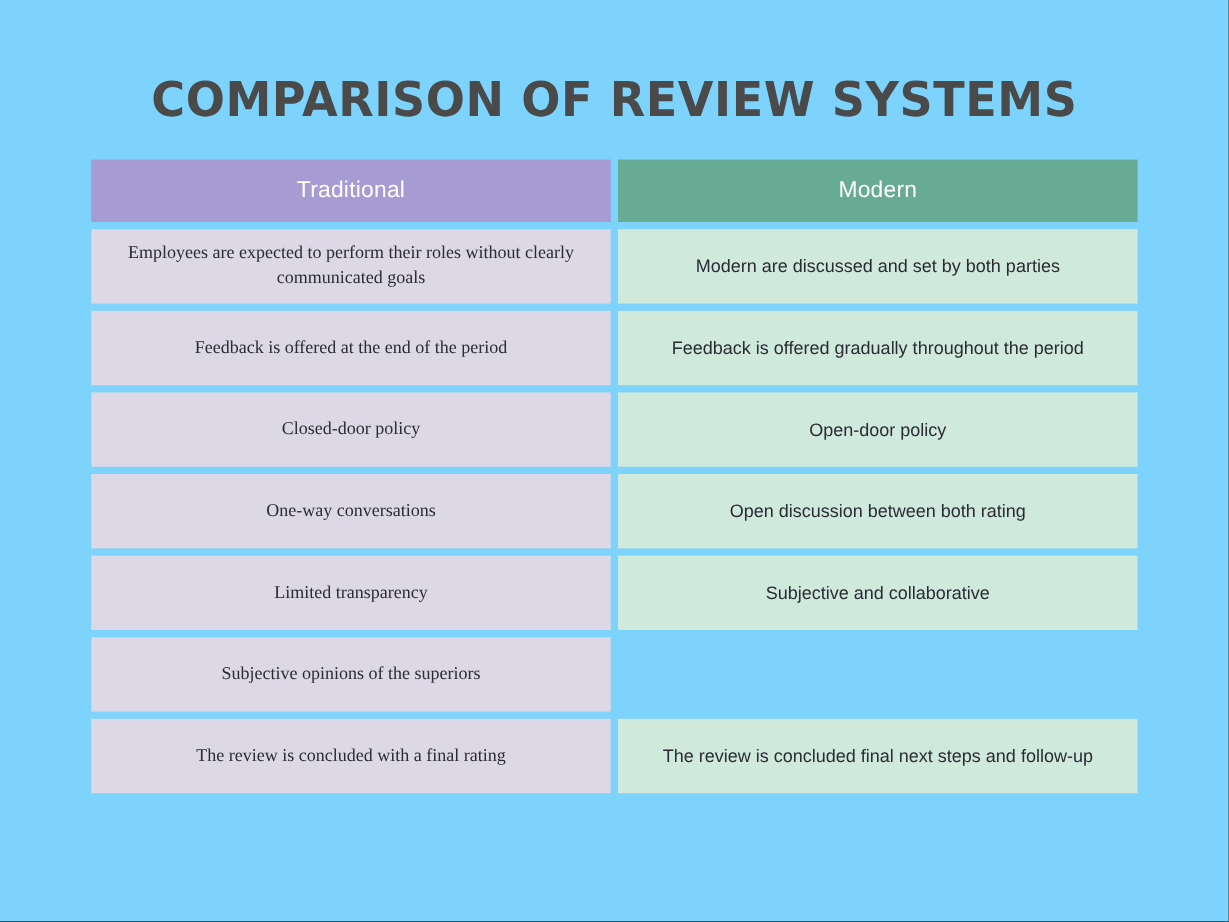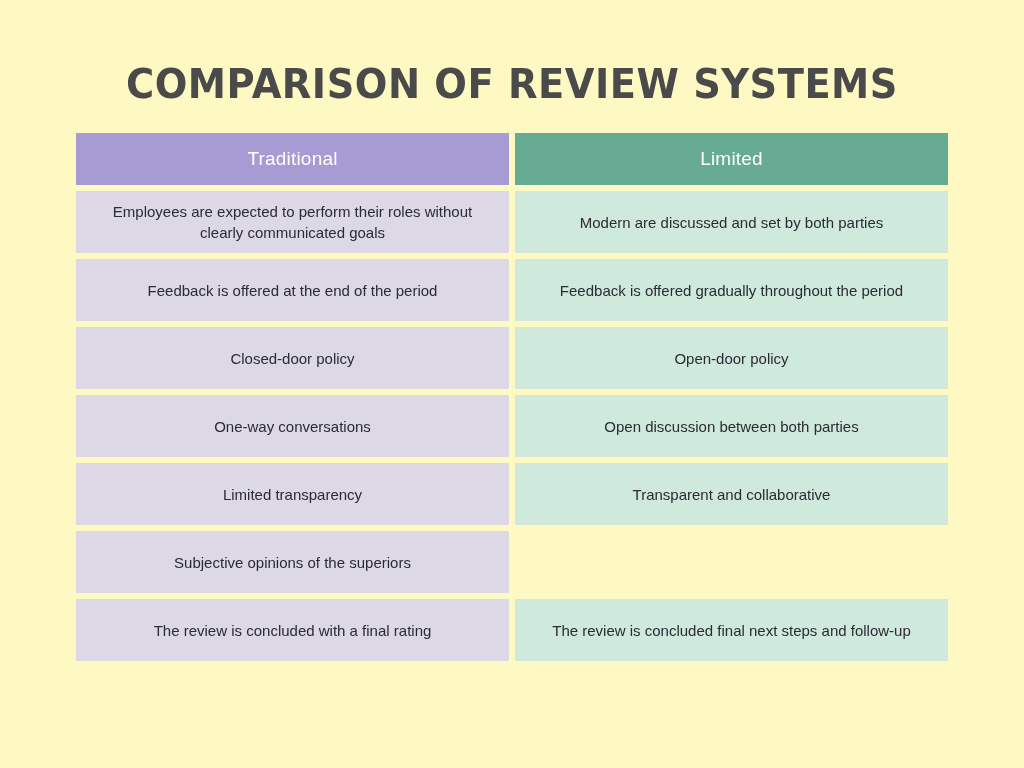--- a/index.html
+++ b/index.html
@@ -12,21 +12,21 @@
     width: 1024px;
     height: 768px;
     overflow: hidden;
     font-family: "Liberation Sans", sans-serif;
     position: relative;
   }
 
   .slide {
     position: absolute;
     inset: 0;
-    background: #fef9c3;
+    background: #7dd3fc;
   }
 
   .slide-title {
     position: absolute;
     top: 61px;
     left: 0;
     width: 1024px;
     text-align: center;
     color: #4a4a4a;
     font-family: "DejaVu Sans", sans-serif;
@@ -90,20 +90,21 @@
     line-height: 21px;
     color: #2b2b33;
   }
 
   .body-row:first-of-type .cell {
     min-height: 64px;
   }
 
   .cell.body-left {
     background: #dcd8e6;
+    font-family: Liberation Serif, serif;
   }
 
   .cell.body-right {
     background: #cfe9dd;
   }
 
   .cell-text {
     display: block;
     max-width: 100%;
   }
@@ -115,21 +116,21 @@
 
   <div class="slide-title">Comparison of Review Systems</div>
 
   <div class="table-wrap">
 
     <div class="table-row header-row">
       <div class="cell head-left">
         <span class="cell-text">Traditional</span>
       </div>
       <div class="cell head-right">
-        <span class="cell-text">Limited</span>
+        <span class="cell-text">Modern</span>
       </div>
     </div>
 
     <div class="table-row body-row">
       <div class="cell body-left">
         <span class="cell-text">Employees are expected to perform their roles without clearly communicated goals</span>
       </div>
       <div class="cell body-right">
         <span class="cell-text">Modern are discussed and set by both parties</span>
       </div>
@@ -151,31 +152,31 @@
       <div class="cell body-right">
         <span class="cell-text">Open-door policy</span>
       </div>
     </div>
 
     <div class="table-row body-row">
       <div class="cell body-left">
         <span class="cell-text">One-way conversations</span>
       </div>
       <div class="cell body-right">
-        <span class="cell-text">Open discussion between both parties</span>
+        <span class="cell-text">Open discussion between both rating</span>
       </div>
     </div>
 
 
     <div class="table-row body-row">
       <div class="cell body-left">
         <span class="cell-text">Limited transparency</span>
       </div>
       <div class="cell body-right">
-        <span class="cell-text">Transparent and collaborative</span>
+        <span class="cell-text">Subjective and collaborative</span>
       </div>
     </div>
 
     <div class="table-row body-row">
       <div class="cell body-left">
         <span class="cell-text">Subjective opinions of the superiors</span>
       </div>
     </div>
 
     <div class="table-row body-row">

